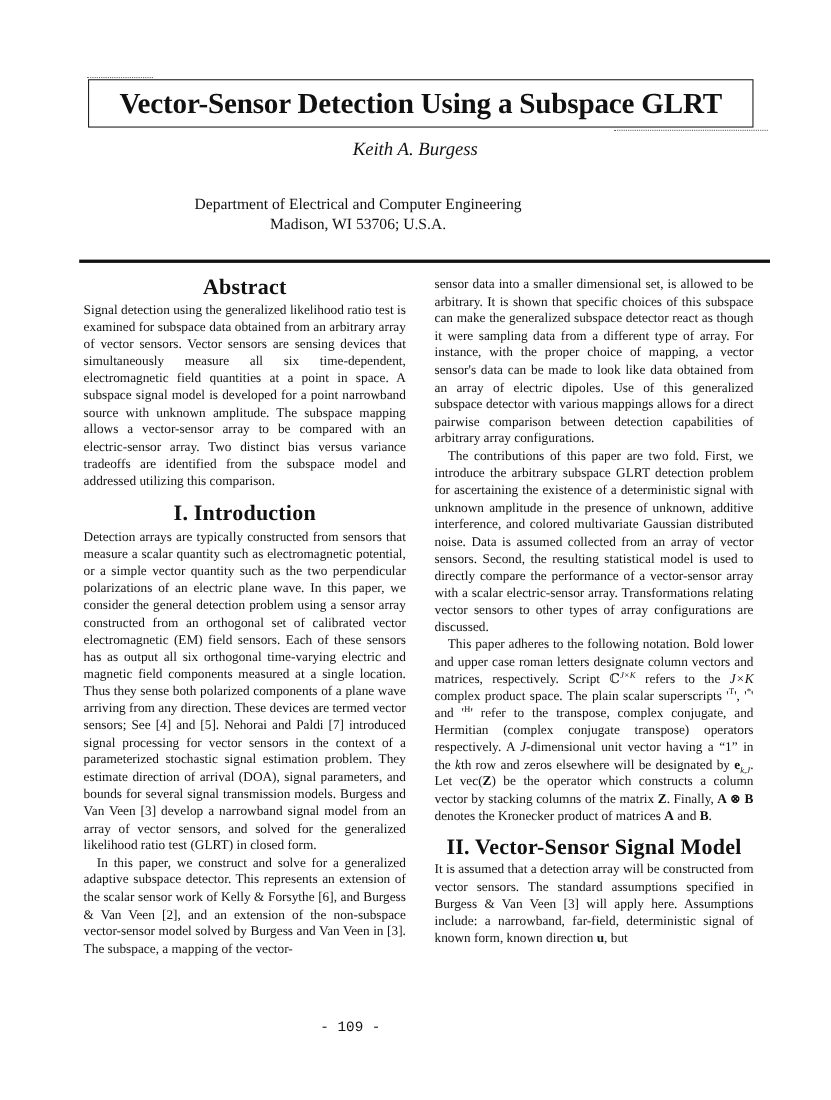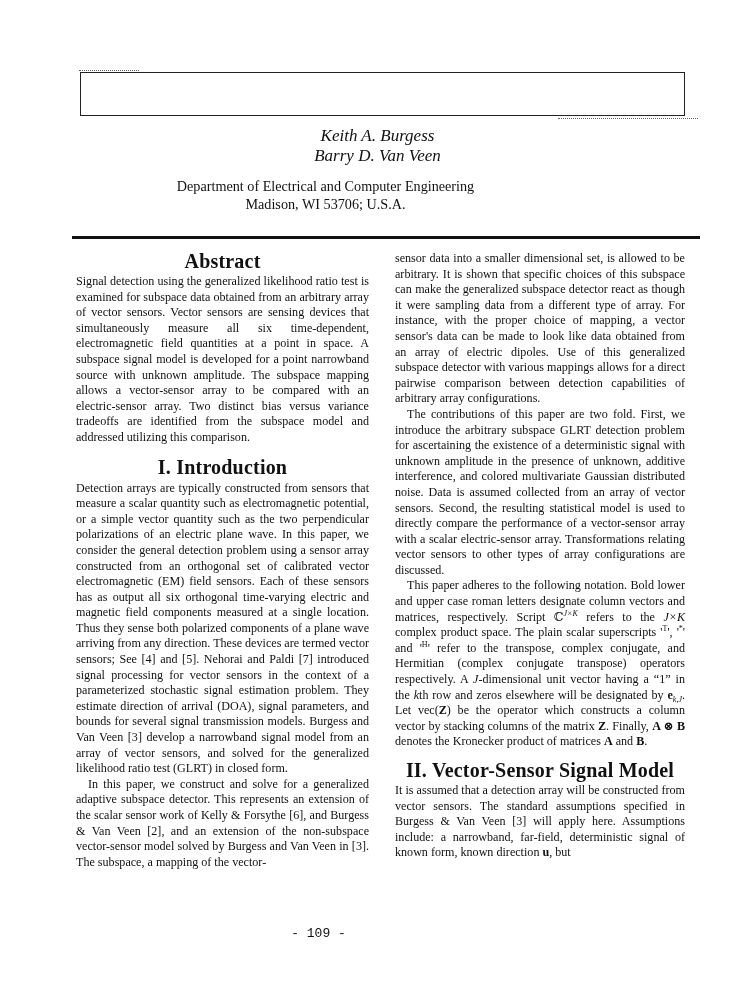--- a/index.html
+++ b/index.html
@@ -28,25 +28,25 @@
               font-family: "Liberation Mono", "DejaVu Sans Mono", monospace; font-size: 13px; }
   sup, sub { font-size: 8px; line-height: 0; }
   b.sym { font-weight: bold; }
 </style>
 </head>
 <body>
 
 <div class="title-box">
   <div class="tick-left"></div>
   <div class="tick-right"></div>
+  <div class="title">Vector-Sensor Detection Using a Subspace GLRT</div>
 </div>
 
 <div class="authors">
   <div>Keith A. Burgess</div>
-  <div>Barry D. Van Veen</div>
 </div>
 
 <div class="affil">
   <div>Department of Electrical and Computer Engineering</div>
   <div>Madison, WI  53706; U.S.A.</div>
 </div>
 
 <div class="thick-rule"></div>
 
 <div class="col left">

